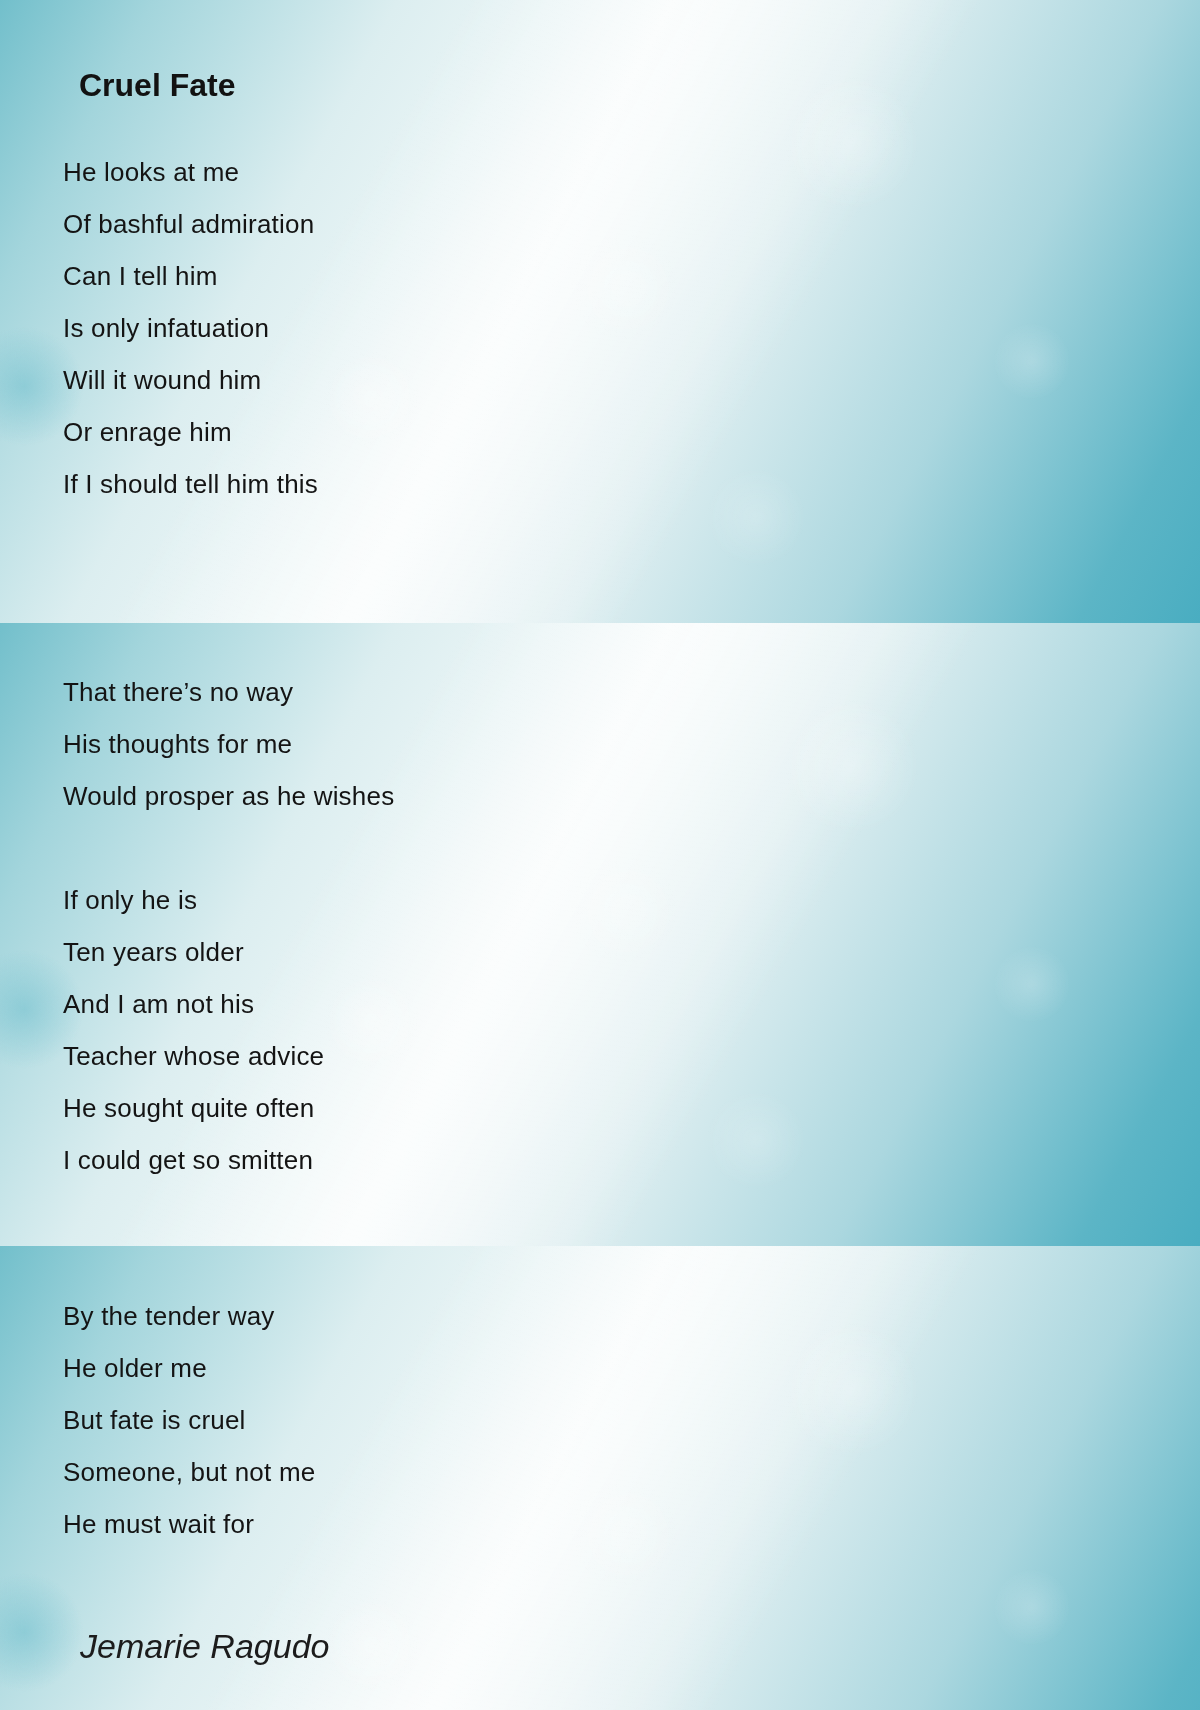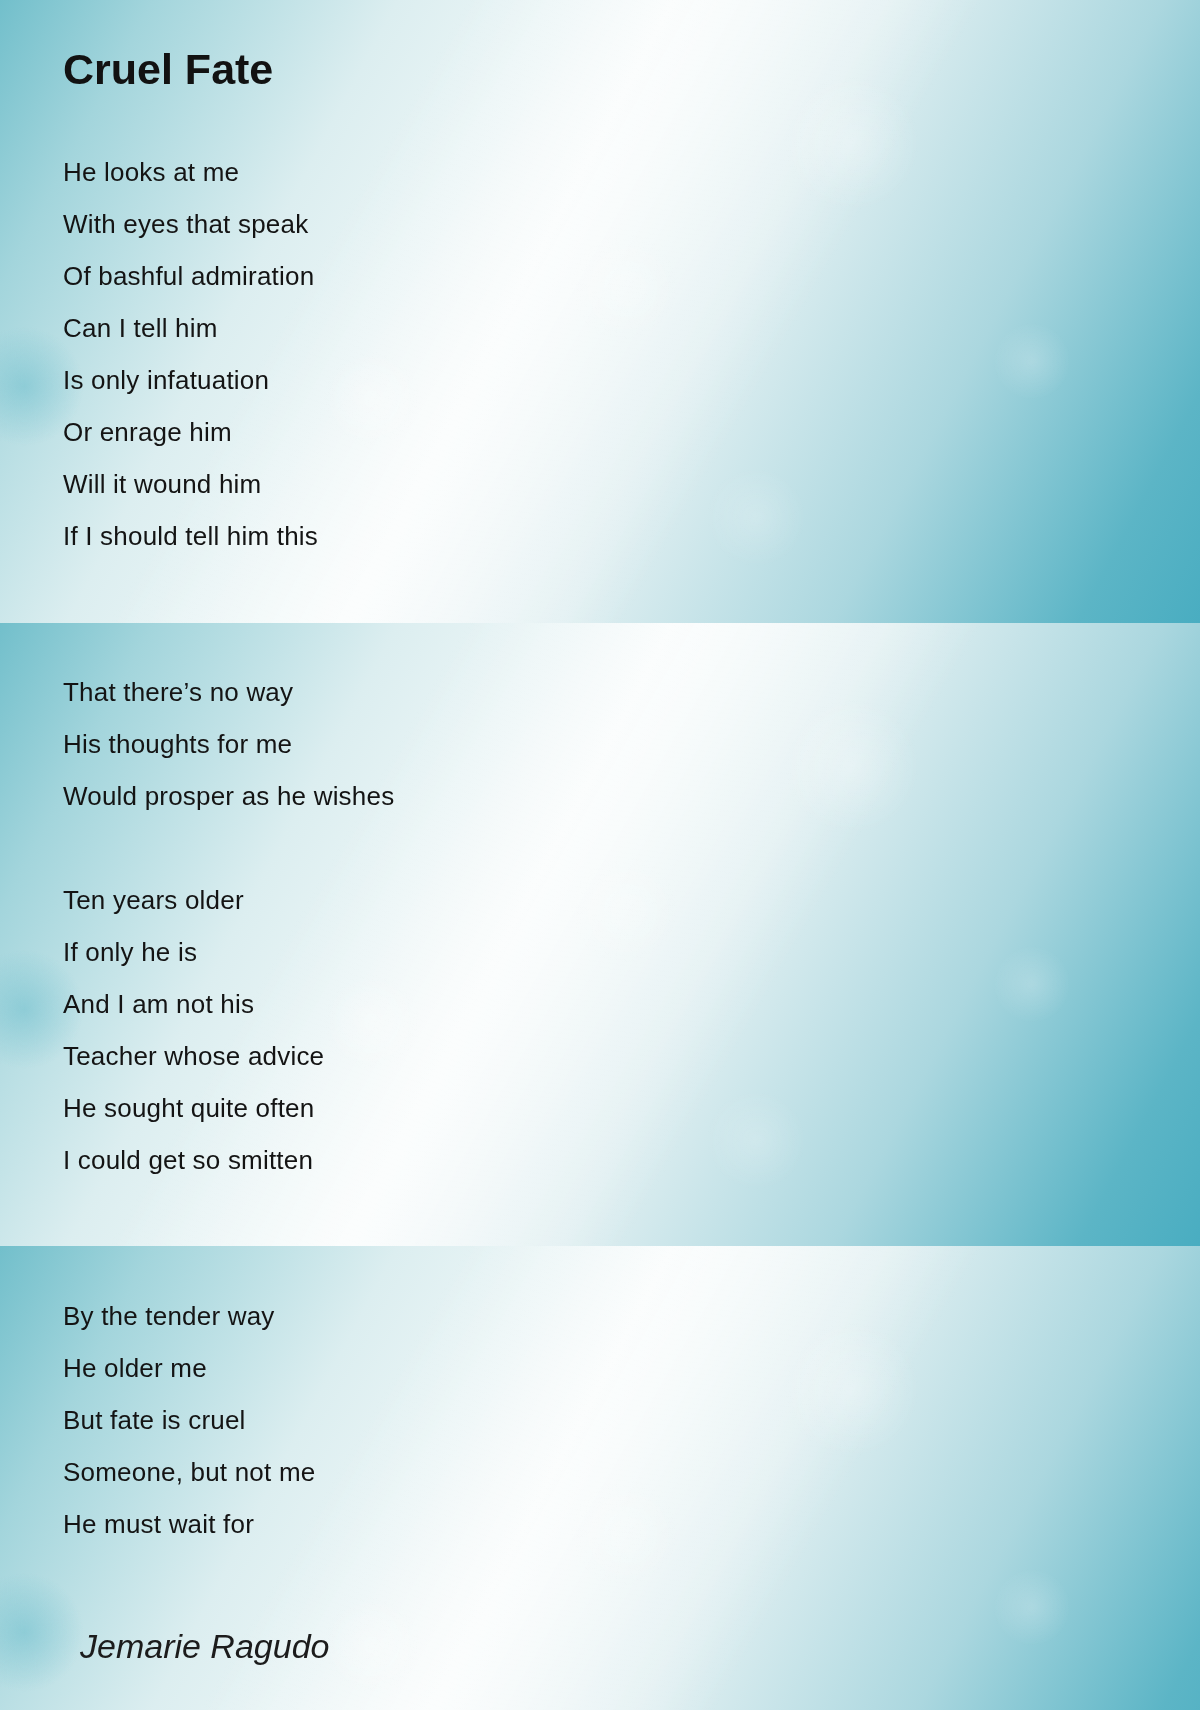--- a/index.html
+++ b/index.html
@@ -31,22 +31,22 @@
         #72bfcb 0%, #a3d5dc 10%, #dceef0 26%, #f7fbfb 44%,
         #e2f0f2 58%, #abd7df 76%, #5cb5c6 92%, #49adc1 100%);
     background-size: 100% 623px;
     background-repeat: repeat;
   }
 
   .title {
     position: absolute;
     left: 63px;
     top: 47px;
-    margin: 0;
-    font-size: 43px;
+    margin: 16px;
+    font-size: 32px;
     font-weight: bold;
     line-height: 44px;
     color: #121212;
   }
 
   .stanza {
     position: absolute;
     left: 63px;
     right: 40px;
   }
@@ -80,36 +80,35 @@
 </style>
 </head>
 <body>
 
 <div class="page">
 
   <h1 class="title">Cruel Fate</h1>
 
   <div class="stanza stanza-1">
       <p>He looks at me</p>
-      <p>With eyes that speak</p>
       <p>Of bashful admiration</p>
       <p>Can I tell him</p>
       <p>Is only infatuation</p>
+      <p>Will it wound him</p>
       <p>Or enrage him</p>
-      <p>Will it wound him</p>
       <p>If I should tell him this</p>
     </div>
   <div class="stanza stanza-2">
       <p>That there’s no way</p>
       <p>His thoughts for me</p>
       <p>Would prosper as he wishes</p>
     </div>
   <div class="stanza stanza-3">
+      <p>If only he is</p>
       <p>Ten years older</p>
-      <p>If only he is</p>
       <p>And I am not his</p>
       <p>Teacher whose advice</p>
       <p>He sought quite often</p>
       <p>I could get so smitten</p>
     </div>
   <div class="stanza stanza-4">
       <p>By the tender way</p>
       <p>He older me</p>
       <p>But fate is cruel</p>
       <p>Someone, but not me</p>

